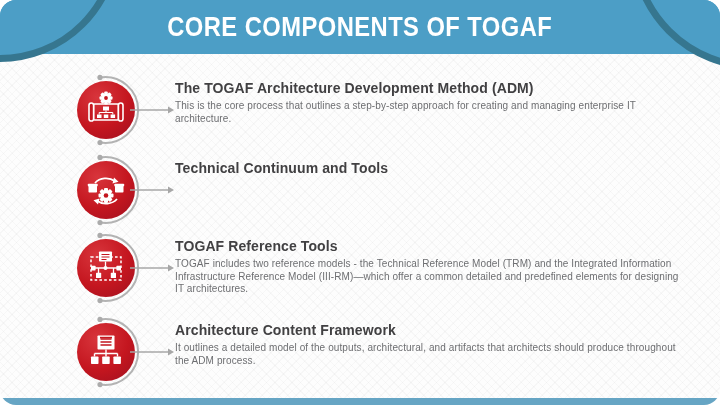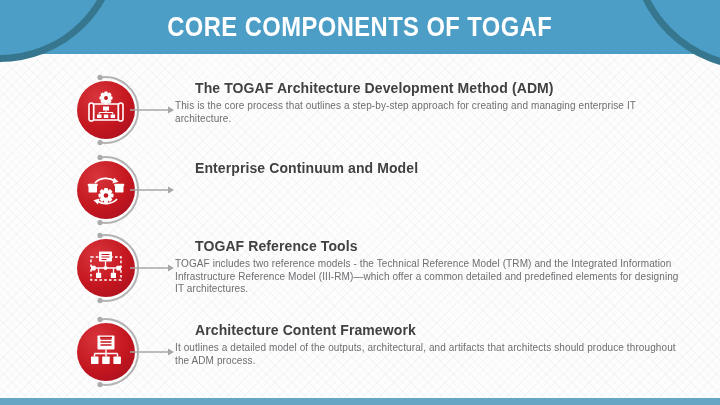--- a/index.html
+++ b/index.html
@@ -7,20 +7,21 @@
   body { font-family: "Liberation Sans", sans-serif; }
 
   .canvas {
     position: relative;
     width: 720px; height: 405px;
     overflow: hidden;
     background:
       repeating-linear-gradient(45deg,  rgba(130,130,130,0.05) 0 1px, transparent 1px 6px),
       repeating-linear-gradient(-45deg, rgba(130,130,130,0.05) 0 1px, transparent 1px 6px),
       #fdfdfd;
+    border-radius: 16px;
   }
 
   
   .banner {
     position: absolute; top: 0; left: 0;
     width: 720px; height: 54px;
     background: #4C9EC6;
     z-index: 2;
   }
   .deco-circle {
@@ -73,21 +74,20 @@
   }
   .arrow-svg { position: absolute; left: 62px; top: 33px; }
 
   .text-block { position: absolute; left: 107px; top: 8px; width: 515px; }
   .item-title {
     font-size: 14px;
     font-weight: bold;
     color: #414042;
     margin-bottom: 4px;
     letter-spacing: 0.1px;
-    margin-left: 20px;
   }
   .item-desc {
     font-size: 10px;
     color: #6D6E71;
     line-height: 1.25;
     letter-spacing: 0.1px;
   }
 </style>
 </head>
 <body>
@@ -171,21 +171,21 @@
             <circle cx="0" cy="0" r="2.3" fill="#c4161f"></circle>
           </g>
         </svg>
       </div>
       <svg class="arrow-svg" width="44" height="10">
         <line x1="0" y1="5" x2="38" y2="5" stroke="#a7a7a7" stroke-width="1.4"></line>
         <path d="M38 1.5 L44 5 L38 8.5 Z" fill="#a7a7a7"></path>
       </svg>
     </div>
     <div class="text-block">
-      <div class="item-title">Enterprise Continuum and Model</div>
+      <div class="item-title">Technical Continuum and Tools</div>
     </div>
   </div>
 
   <div class="row row-3">
     <div class="icon-unit">
       <svg class="arc-svg" width="76" height="76">
         <path d="M 32 5.4 A 33 33 0 1 1 32 70.6" fill="none" stroke="#b3b3b3" stroke-width="2"></path>
         <circle cx="32" cy="5.4" r="2.6" fill="#ababab"></circle>
         <circle cx="32" cy="70.6" r="2.6" fill="#ababab"></circle>
       </svg>

